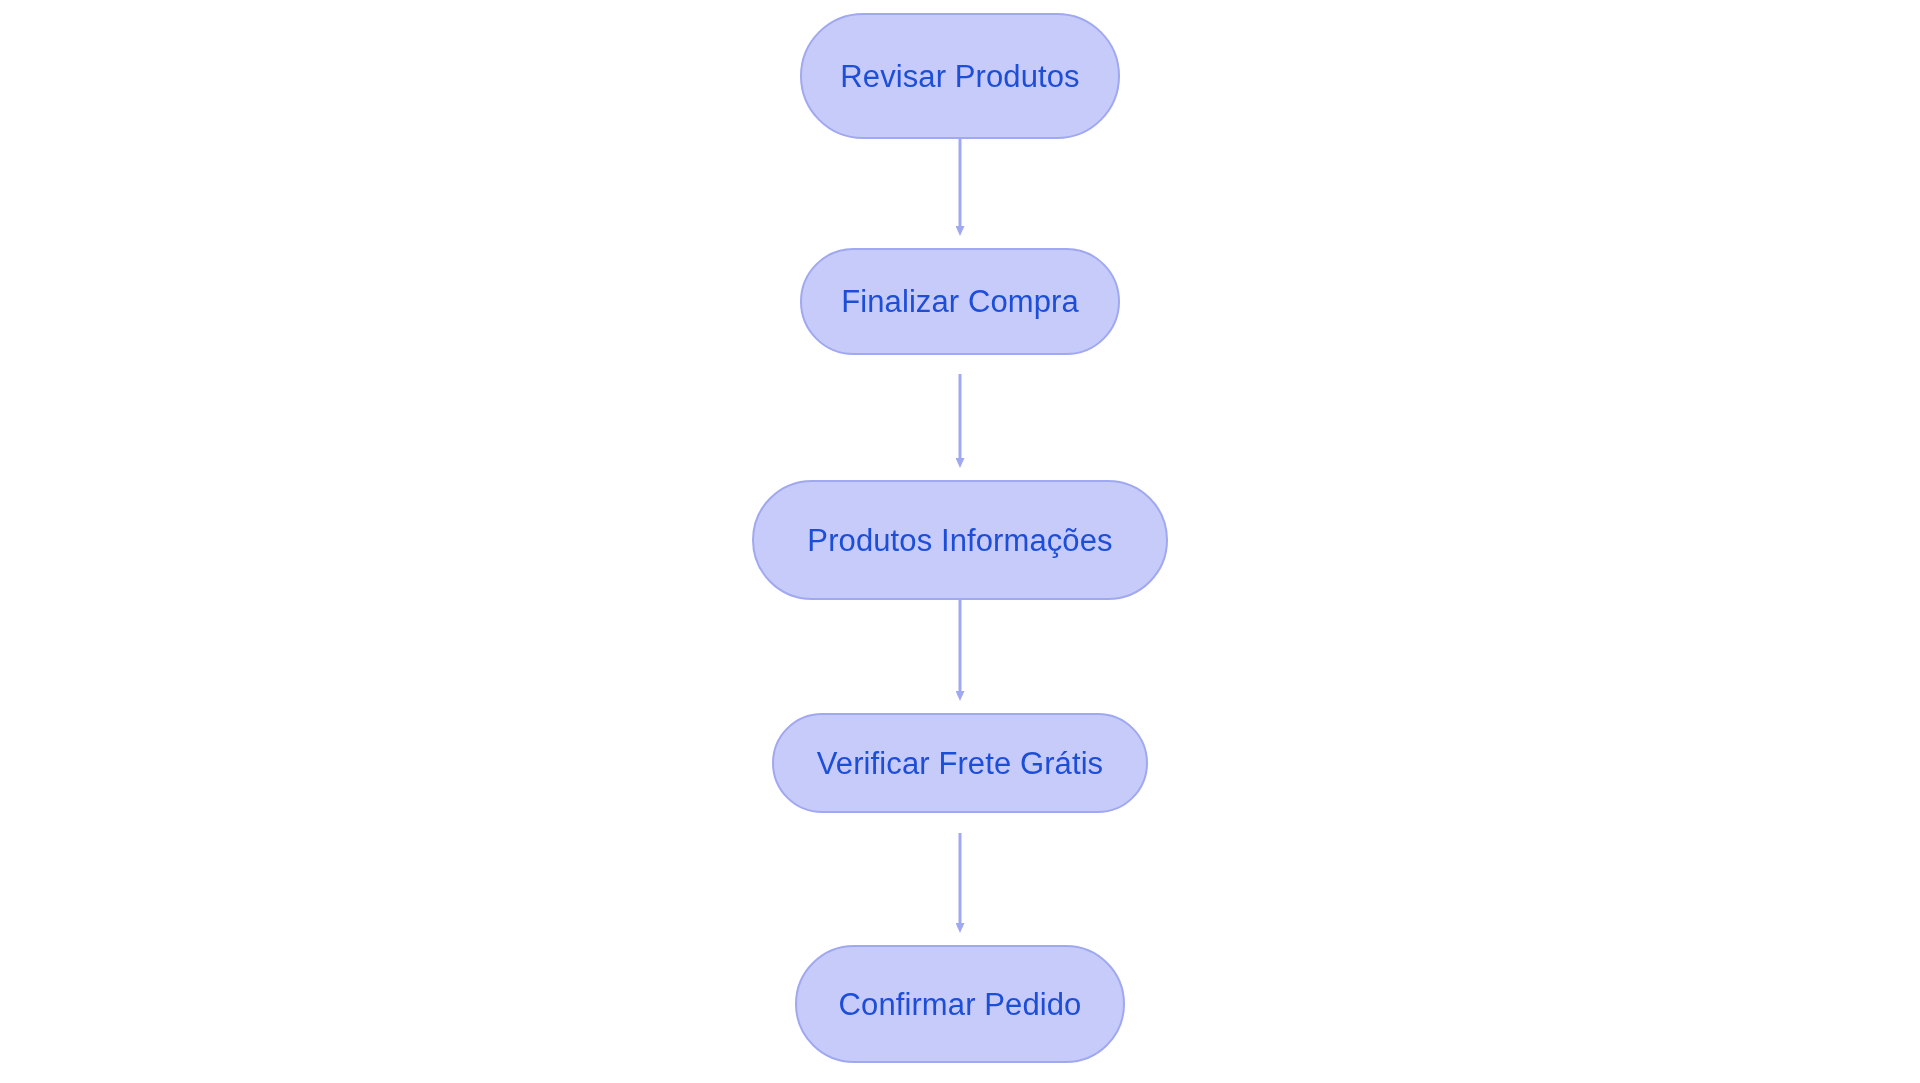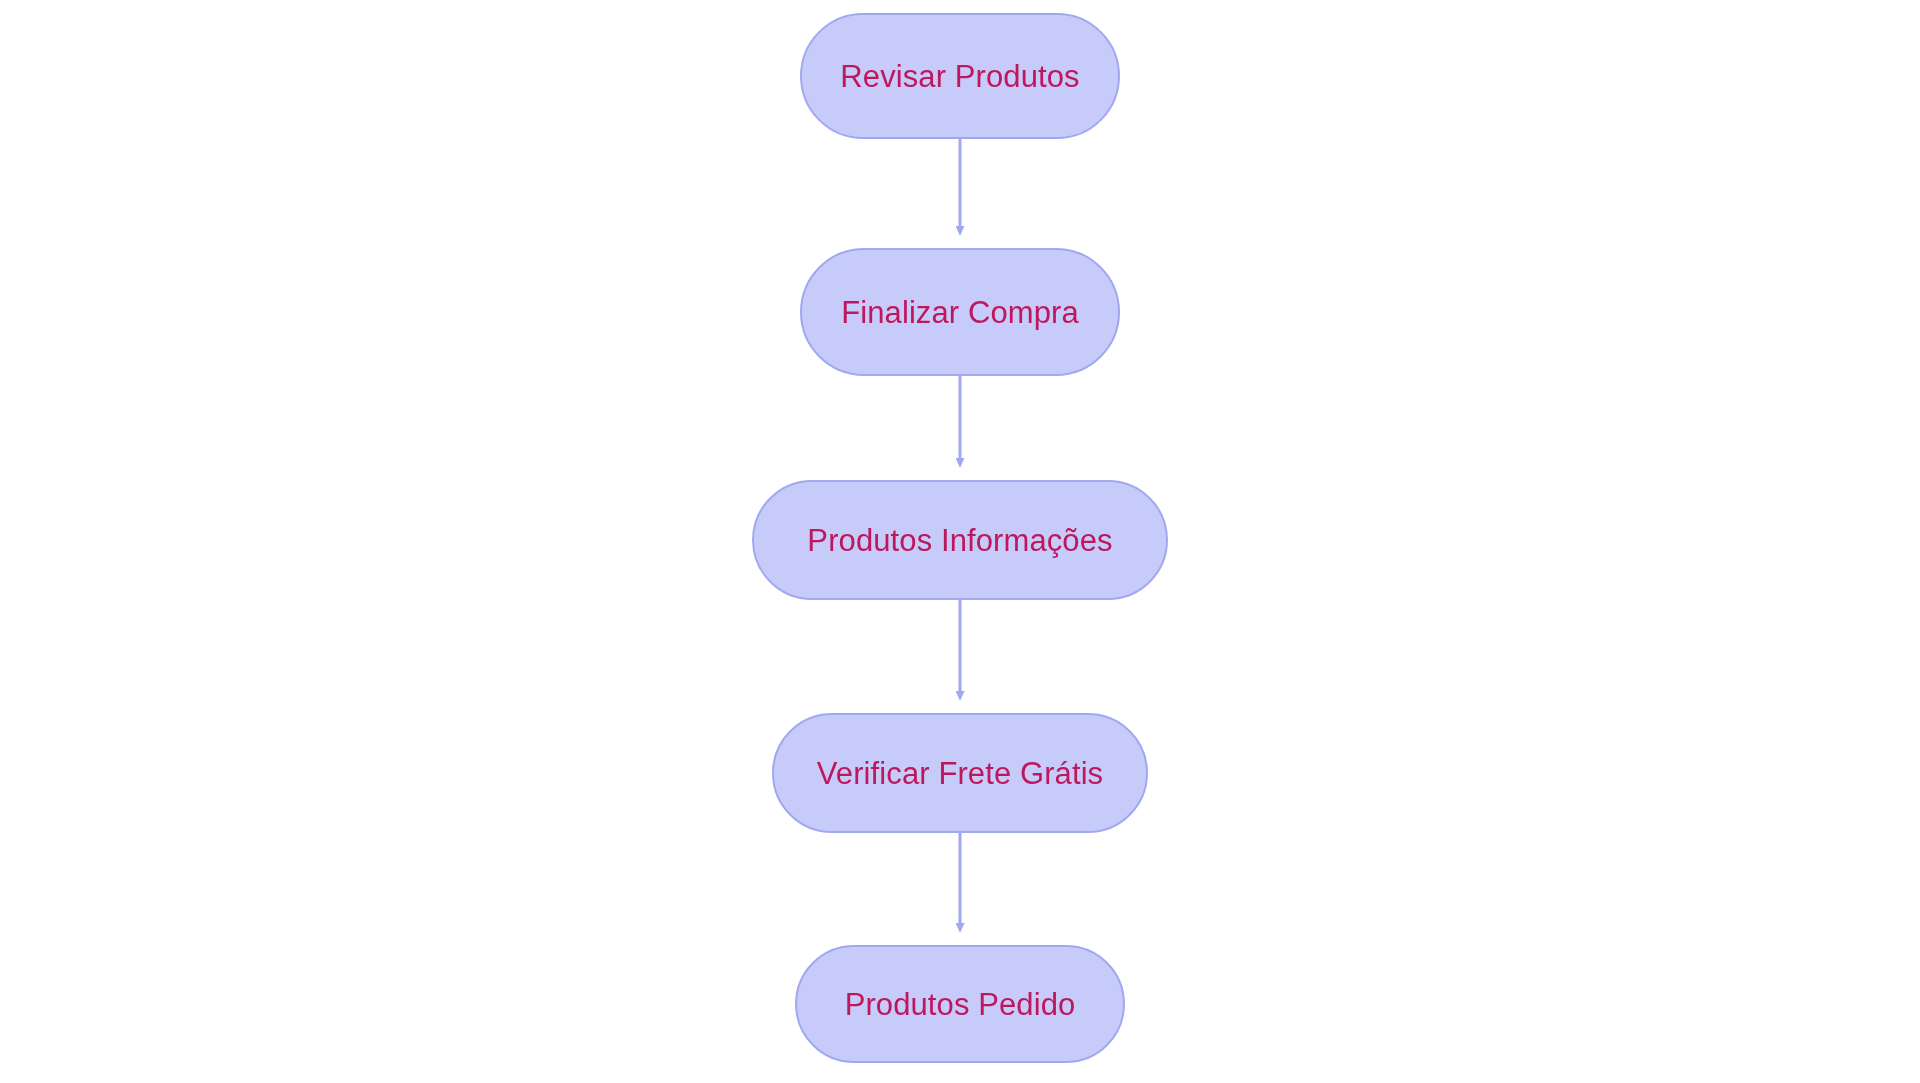--- a/index.html
+++ b/index.html
@@ -48,21 +48,21 @@
     background: #c7cbfa;
     border: 2px solid #a0a8f0;
     border-radius: 999px;
     transform: translateX(-50%);
   }
 
   .flow-node-label {
     font-family: "Liberation Sans", "DejaVu Sans", sans-serif;
     font-size: 31px;
     font-weight: 400;
-    color: #be185d;
+    color: #1d4ed8;
     line-height: 1;
     white-space: nowrap;
     letter-spacing: 0.1px;
   }
 </style>
 </head>
 <body>
 
 <div id="flow-canvas">
 
@@ -89,30 +89,30 @@
       <line x1="960" y1="833" x2="960" y2="924" stroke="#a0a8f0" stroke-width="3" marker-end="url(#arrowhead)"></line>
     </g>
   </svg>
 
   <div id="nodes-layer">
 
     <div class="flow-node" style="left:960px; top:13px; width:320px; height:126px;">
       <span class="flow-node-label">Revisar Produtos</span>
     </div>
 
-    <div class="flow-node" style="left:960px; top:248px; width:320px; height:128px;">
+    <div class="flow-node" style="left:960px; top:248px; width:320px; height:107px;">
       <span class="flow-node-label">Finalizar Compra</span>
     </div>
 
     <div class="flow-node" style="left:960px; top:480px; width:416px; height:120px;">
       <span class="flow-node-label">Produtos Informações</span>
     </div>
 
-    <div class="flow-node" style="left:960px; top:713px; width:376px; height:120px;">
+    <div class="flow-node" style="left:960px; top:713px; width:376px; height:100px;">
       <span class="flow-node-label">Verificar Frete Grátis</span>
     </div>
 
     <div class="flow-node" style="left:960px; top:945px; width:330px; height:118px;">
-      <span class="flow-node-label">Produtos Pedido</span>
+      <span class="flow-node-label">Confirmar Pedido</span>
     </div>
 
   </div>
 </div>
 
 </body></html>

